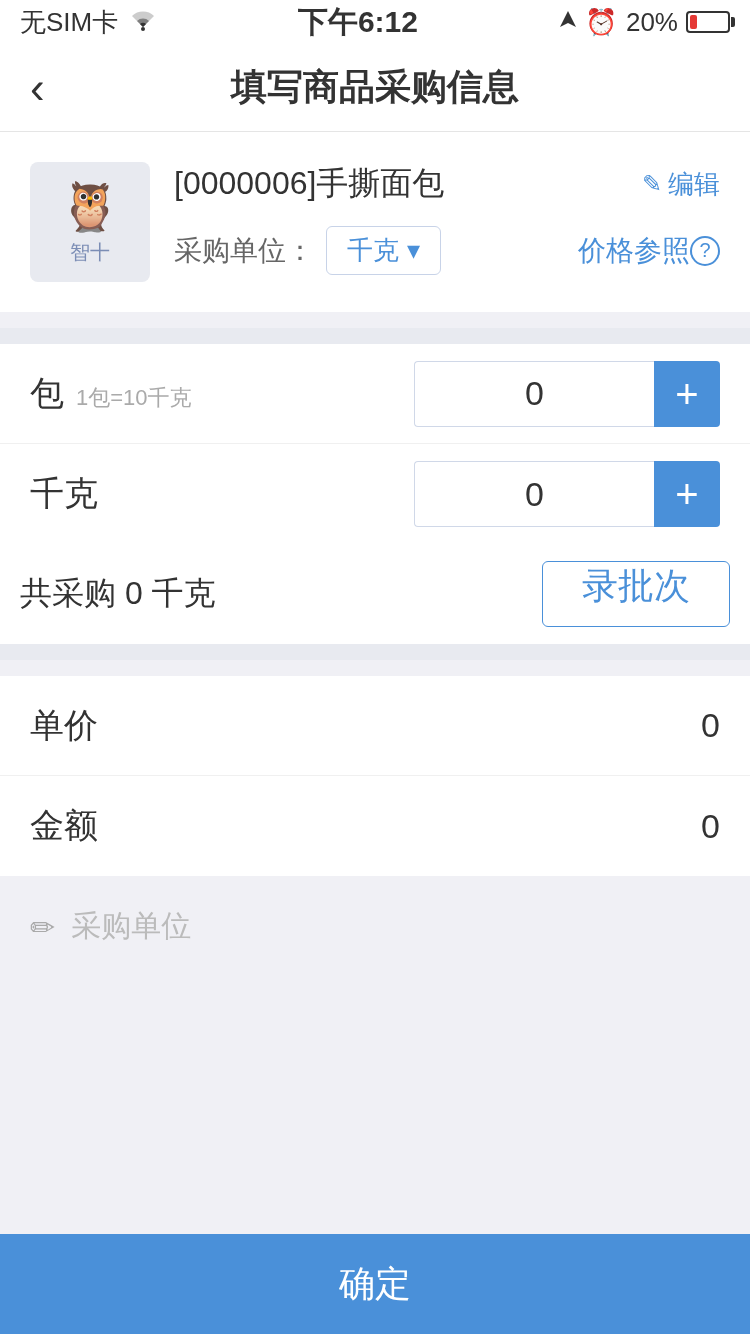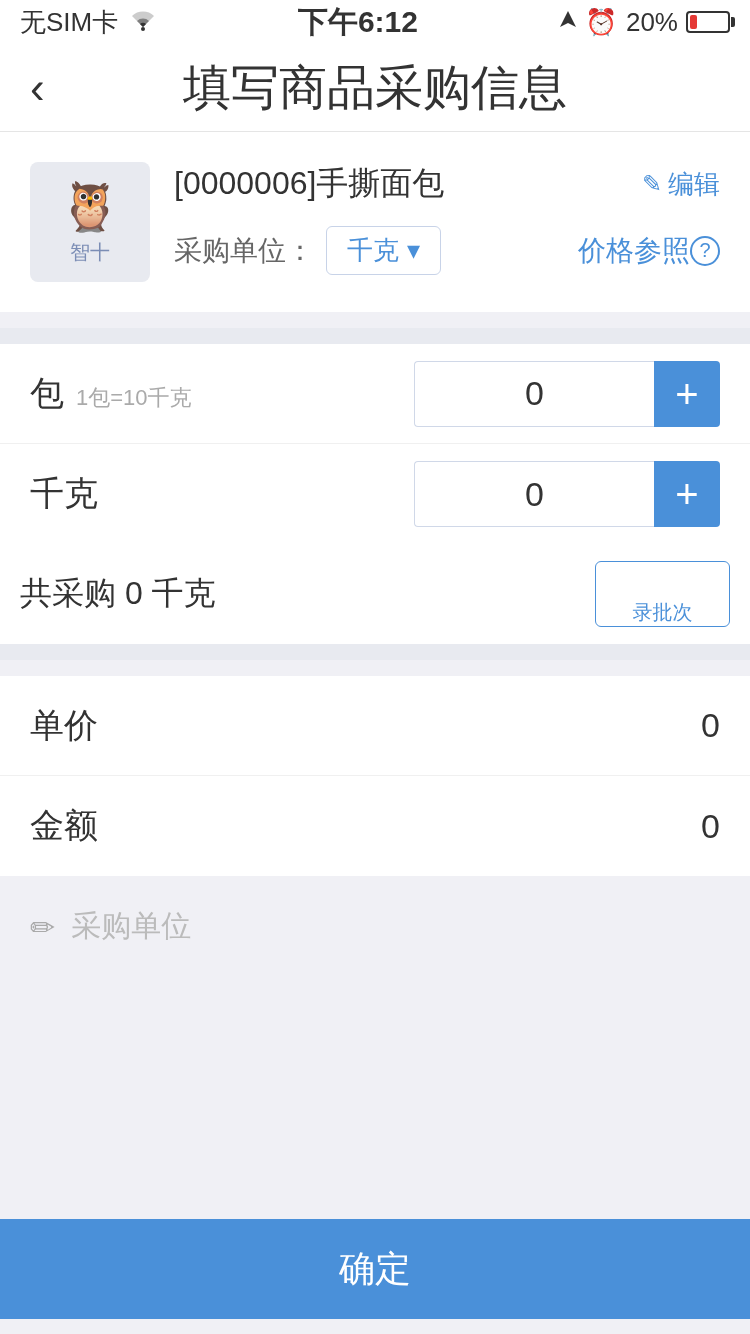--- a/index.html
+++ b/index.html
@@ -83,22 +83,22 @@
     }
     .nav-back {
       position: absolute;
       left: 30px;
       font-size: 44px;
       color: #333;
       cursor: pointer;
       line-height: 1;
     }
     .nav-title {
-      font-size: 48px;
-      font-weight: 400;
+      font-size: 36px;
+      font-weight: 700;
       color: #333;
     }
 
     
     .product-card {
       background: #fff;
       padding: 30px;
       display: flex;
       align-items: flex-start;
       gap: 24px;
@@ -262,29 +262,29 @@
       height: 100px;
       display: flex;
       align-items: center;
       justify-content: space-between;
     }
     .summary-text {
       font-size: 32px;
       color: #333;
     }
     .batch-btn {
-      width: 135px;
+      width: 188px;
       height: 66px;
       border: 1px solid #4a90d9;
       border-radius: 6px;
       background: #fff;
       color: #4a90d9;
-      font-size: 20px;
-      display: flex;
-      align-items: flex-end;
+      font-size: 36px;
+      display: flex;
+      align-items: flex-start;
       justify-content: center;
       cursor: pointer;
     }
 
     
     .price-section {
       background: #fff;
       margin-top: 16px;
     }
     .price-row {
@@ -325,21 +325,21 @@
       margin-top: 4px;
     }
     .notes-placeholder {
       font-size: 30px;
       color: #bbb;
     }
 
     
     .confirm-btn {
       position: fixed;
-      bottom: 15px;
+      bottom: 0;
       left: 0;
       width: 750px;
       height: 100px;
       background: #4a90d9;
       border: none;
       color: #fff;
       font-size: 36px;
       font-weight: 500;
       cursor: pointer;
       display: flex;

